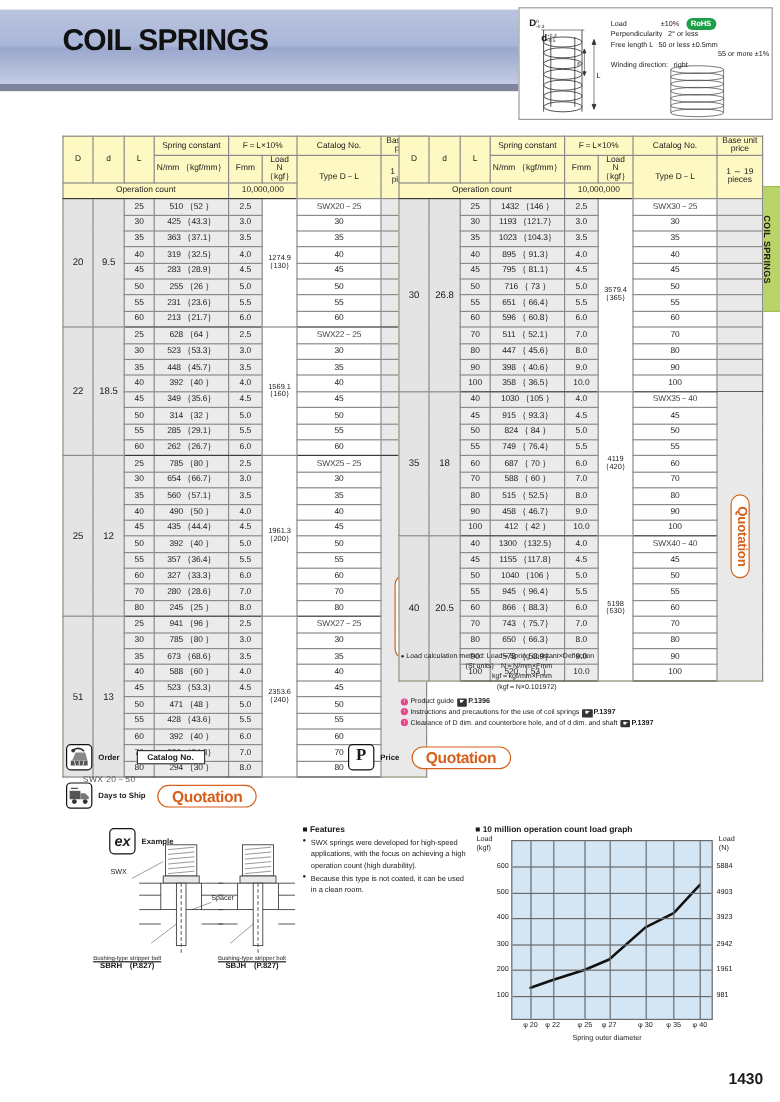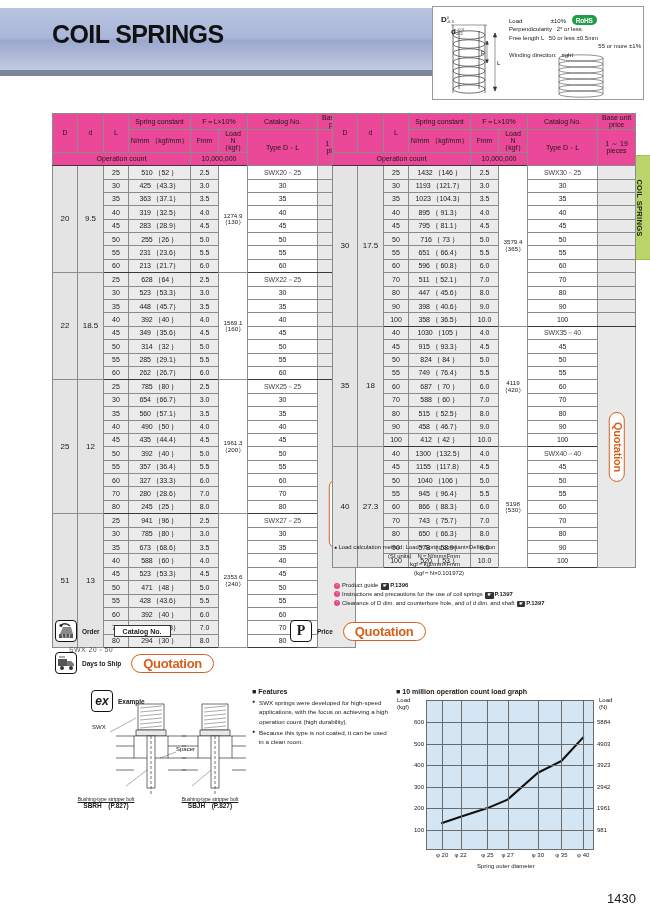--- a/index.html
+++ b/index.html
@@ -61,21 +61,21 @@
     white-space:nowrap; font-size:7.5px; font-weight:bold; color:#222;
     letter-spacing:0.3px;
   }
 
   
   .tbl-wrap { position:absolute; }
   #tbl-left  { left:52px;  top:113px; }
   #tbl-right { left:332px; top:113px; }
   table.spec {
     border-collapse:collapse; font-size:7px;
-    background:#ec4899; table-layout:fixed;
+    background:#fef9c3; table-layout:fixed;
   }
   table.spec td, table.spec th {
     border:0.6px solid #8b8b8b; padding:0; margin:0;
     text-align:center; vertical-align:middle;
     font-weight:normal; height:13.4px; line-height:1.05;
   }
   
   col.c-D { width:25px; } col.c-d { width:26px; } col.c-L { width:25px; }
   col.c-K { width:62px; } col.c-F { width:28px; }
   col.c-P { width:29px; } col.c-N { width:70px; } col.c-B { width:38px; }
@@ -175,21 +175,21 @@
   #ylabel-r { position:absolute; left:172px; top:-4px; font-size:6px; line-height:1.2; }
   #xlabel { position:absolute; left:50px; top:162px; font-size:6px; white-space:nowrap; }
 
   
   #ex-diagram { position:absolute; left:96px; top:700px; width:150px; height:170px; }
   .ex-cap { font-size:5px; text-align:center; line-height:1.25; }
   .ex-cap .u { text-decoration:underline; }
   .ex-cap b { font-size:6.5px; }
 
   
-  #page-no { position:absolute; right:14px; bottom:12px; font-size:13px; font-weight:normal; }
+  #page-no { position:absolute; right:14px; bottom:12px; font-size:13px; font-weight:bold; }
 </style>
 </head>
 <body>
 
 <div id="banner"></div>
 <div id="banner-shadow"></div>
 <div id="title-block">
   <div id="main-title">COIL SPRINGS</div>
 </div>
 
@@ -586,21 +586,21 @@
           <td rowspan="2" class="pieces">1 ～ 19<br>pieces</td>
         </tr>
         <tr class="hdr-last">
           <td colspan="4" class="opcount">Operation count</td>
           <td colspan="2" class="opcount">10,000,000</td>
         </tr>
       </tbody>
     <tbody id="right-body">
         <tr class="">
           <td class="v-D" rowspan="12">30</td>
-          <td class="v-d" rowspan="12">17.5</td>
+          <td class="v-d" rowspan="12">26.8</td>
           <td class="v-L">25</td>
           <td class="v-K">1432 ｛146   ｝</td>
           <td class="v-F">2.5</td>
           <td class="v-P" rowspan="12">3579.4<br>｛365｝</td>
           <td class="v-cat first">SWX30－25</td>
           <td class="v-price"></td>
         </tr>
         <tr class="">
           <td class="v-L">30</td>
           <td class="v-K">1193 ｛121.7｝</td>
@@ -733,21 +733,21 @@
           <td class="v-cat">90</td>
         </tr>
         <tr class="grp-end">
           <td class="v-L">100</td>
           <td class="v-K">412 ｛ 42   ｝</td>
           <td class="v-F">10.0</td>
           <td class="v-cat">100</td>
         </tr>
         <tr class="grp-top">
           <td class="v-D" rowspan="9">40</td>
-          <td class="v-d" rowspan="9">27.3</td>
+          <td class="v-d" rowspan="9">20.5</td>
           <td class="v-L">40</td>
           <td class="v-K">1300 ｛132.5｝</td>
           <td class="v-F">4.0</td>
           <td class="v-P" rowspan="9">5198<br>｛530｝</td>
           <td class="v-cat first">SWX40－40</td>
         </tr>
         <tr class="">
           <td class="v-L">45</td>
           <td class="v-K">1155 ｛117.8｝</td>
           <td class="v-F">4.5</td>

